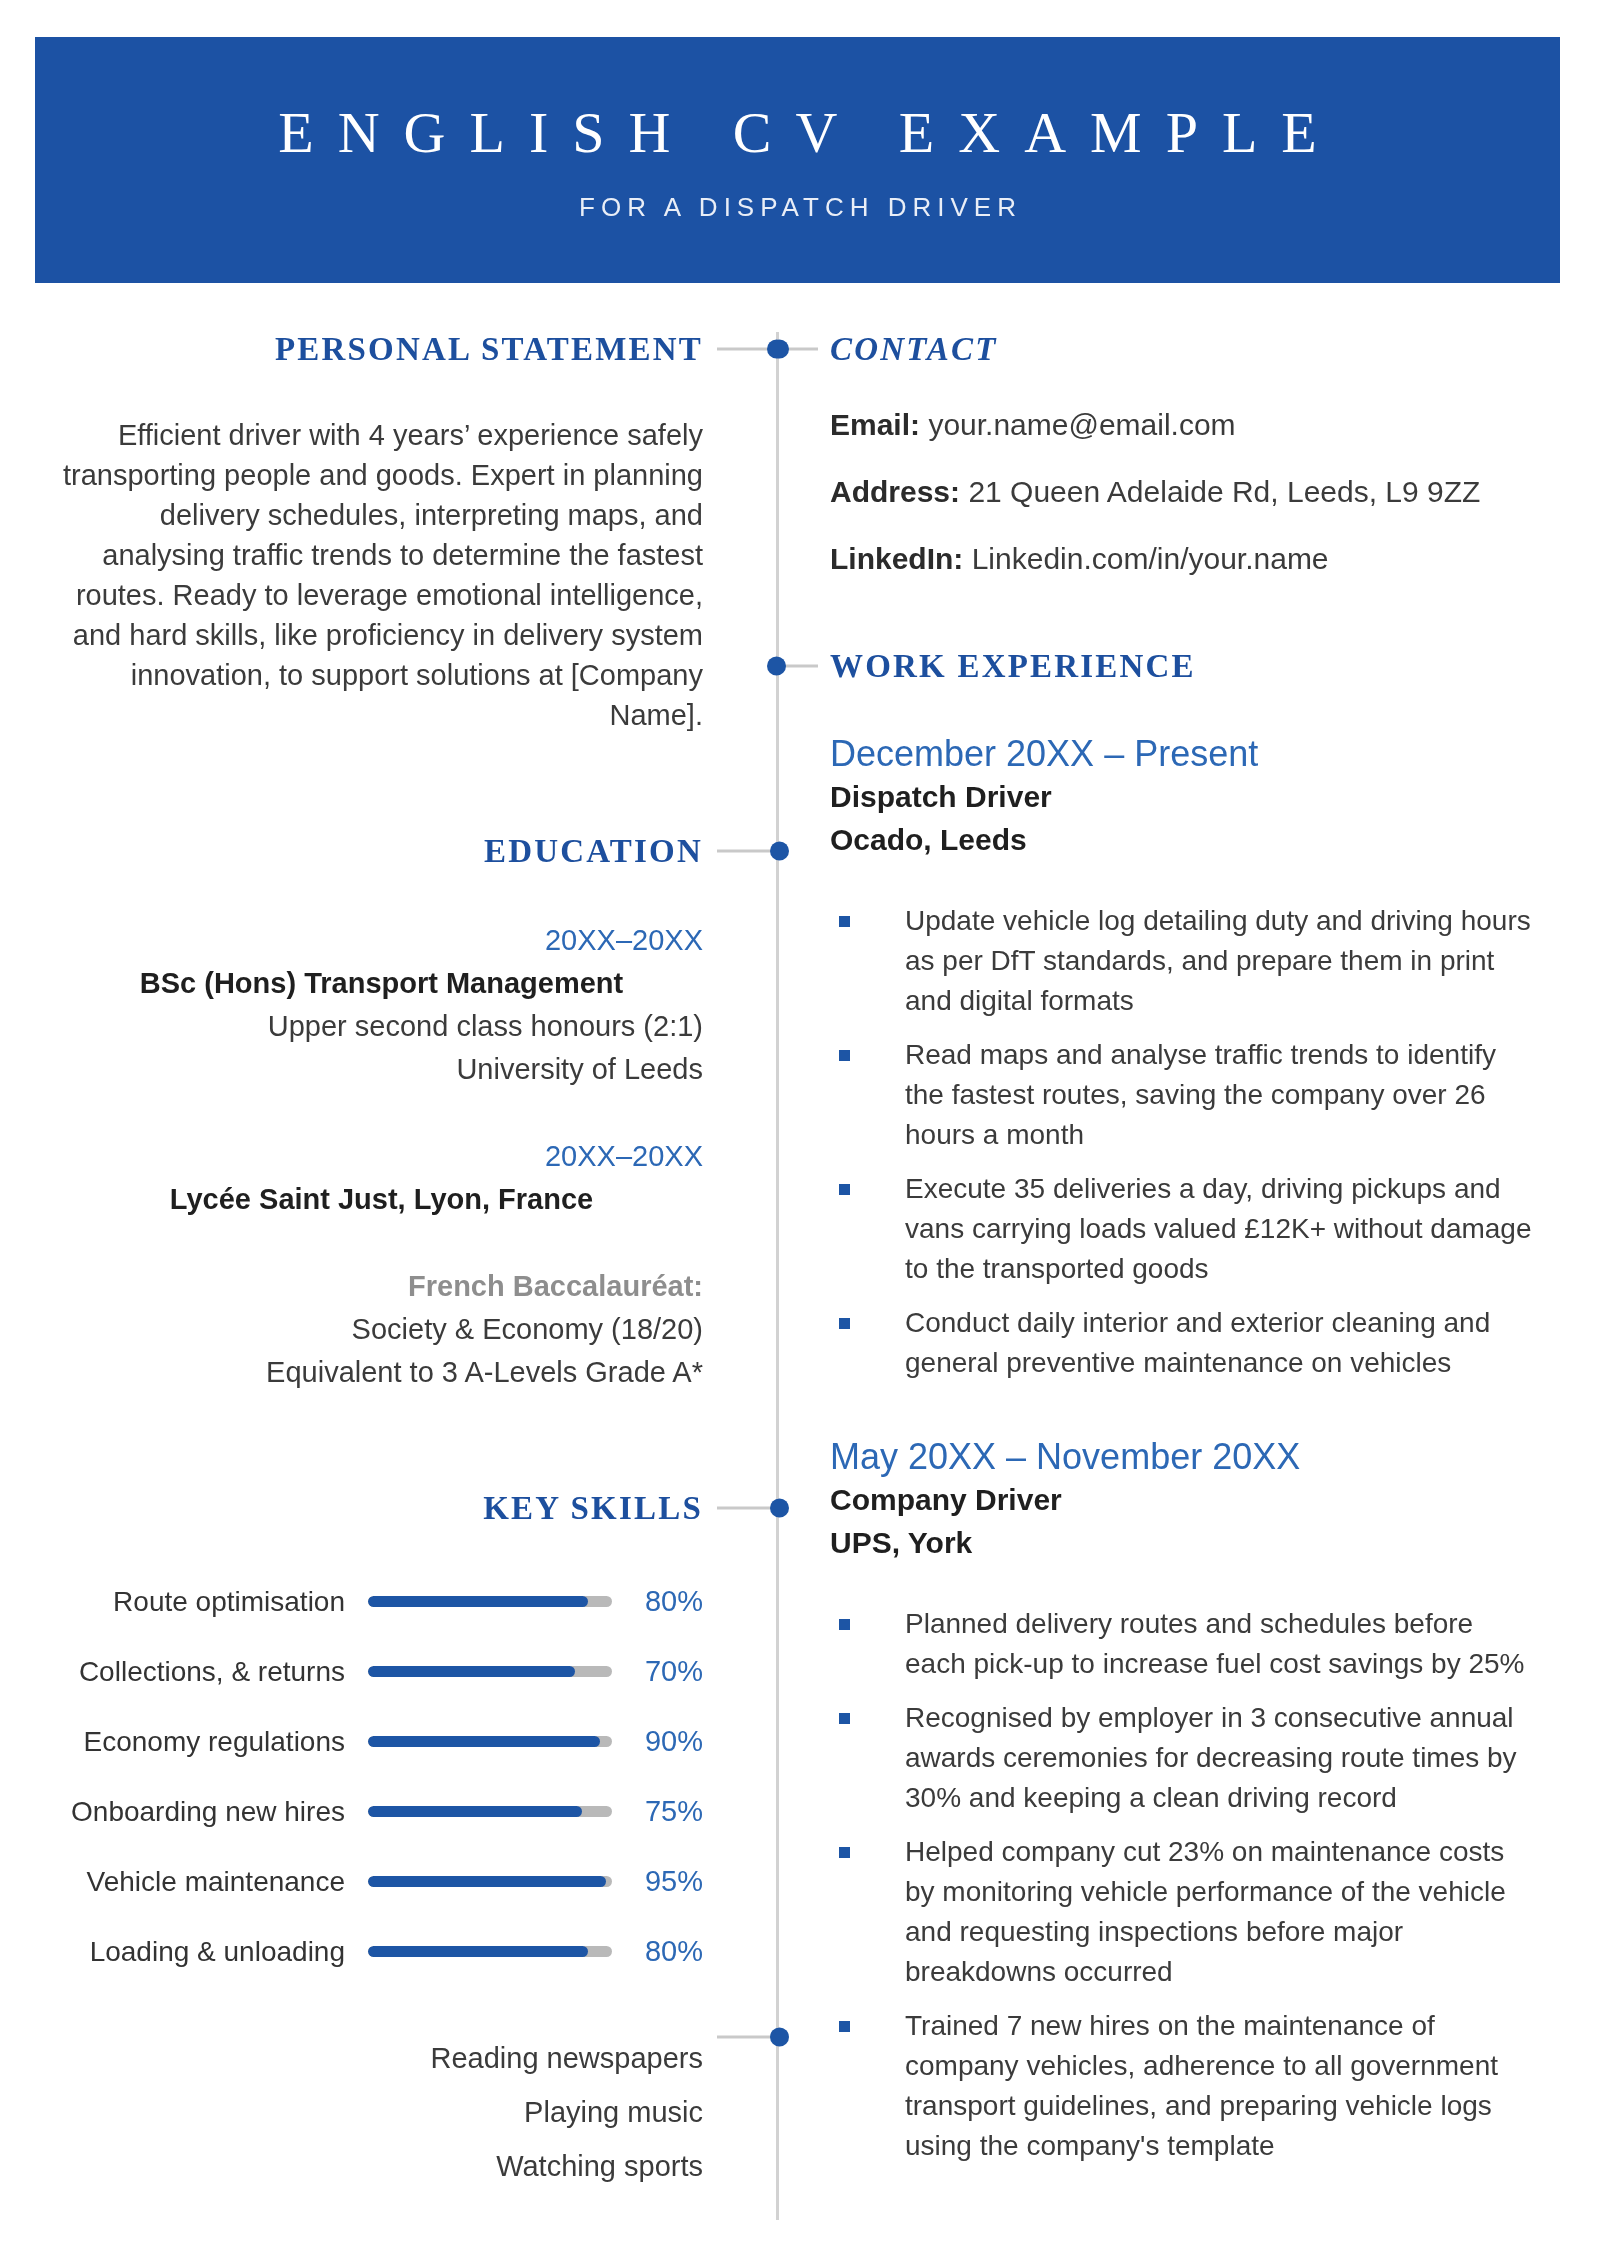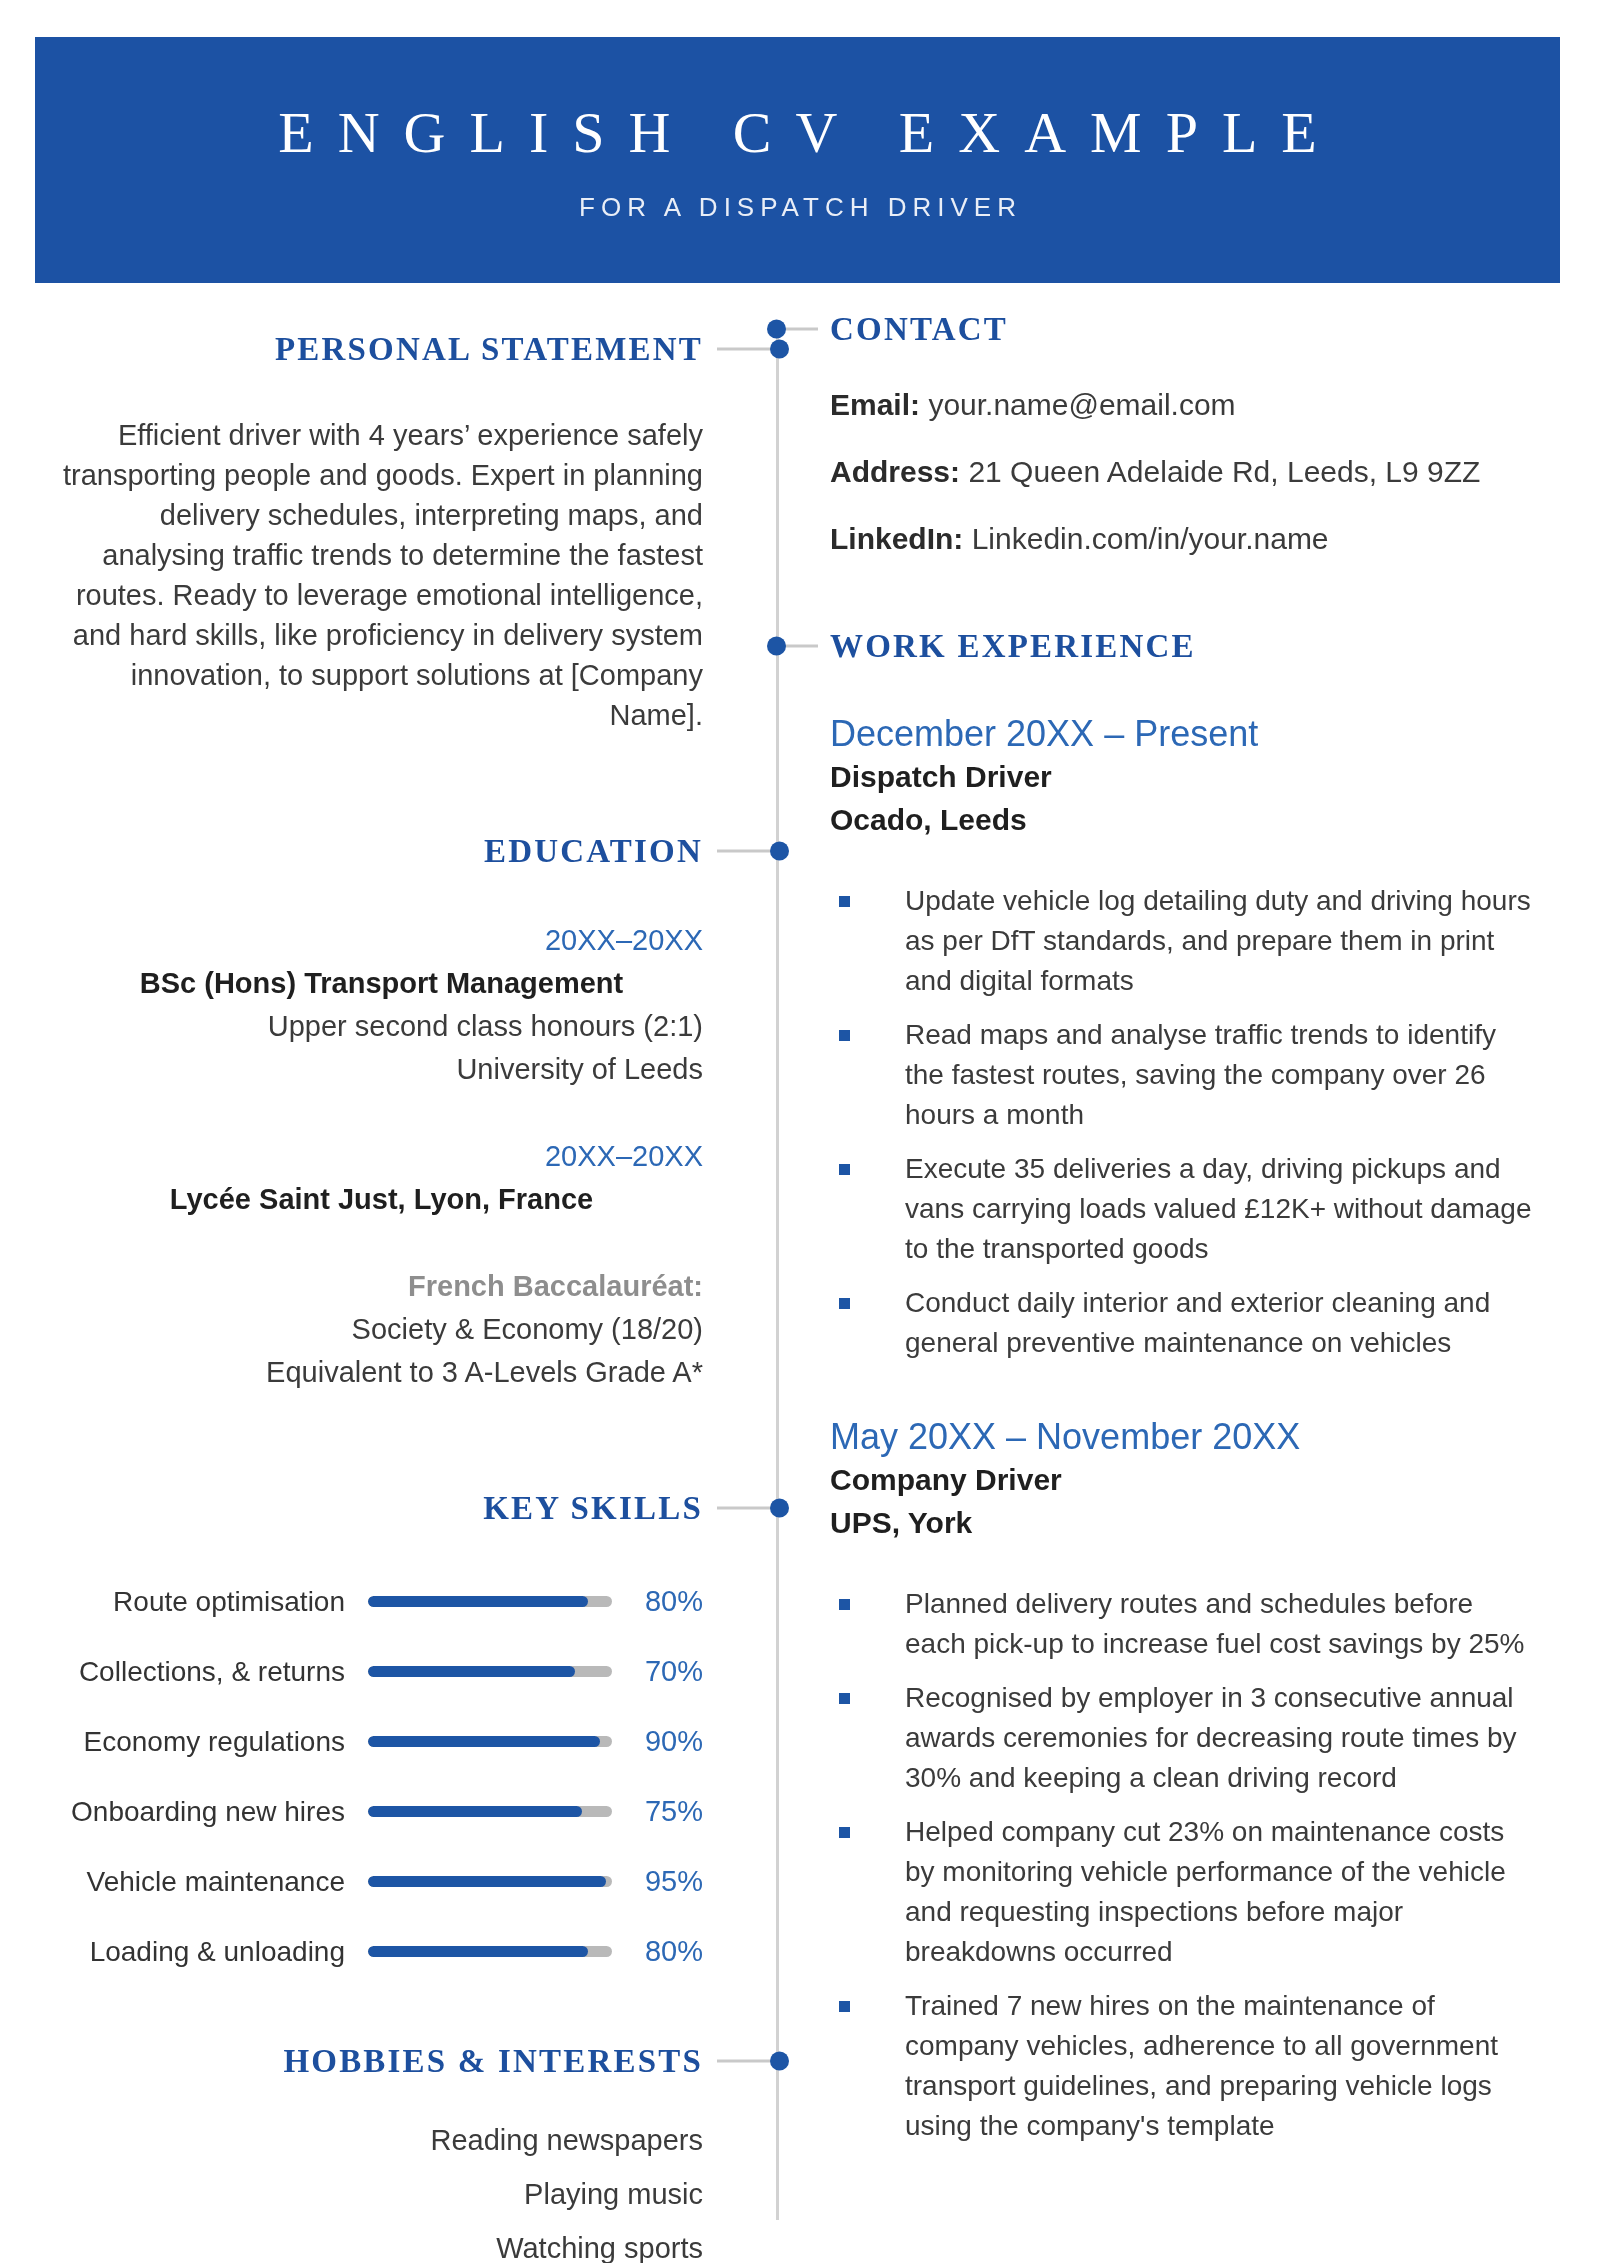--- a/index.html
+++ b/index.html
@@ -51,21 +51,21 @@
   .skill-bar { flex:0 0 244px; margin-left:23px; height:11px; background:#b9b9b9; border-radius:6px;
                position:relative; overflow:hidden; }
   .skill-fill { position:absolute; left:0; top:0; bottom:0; background:#1d55a5; border-radius:6px; }
   .skill-pct { flex:0 0 91px; font-size:29px; color:#2c68b5; text-align:right; }
 
   .hobbies-heading { margin-top:64px; }
   .hobbies-list { margin-top:34px; list-style:none; }
   .hobbies-list li { font-size:29px; line-height:43px; margin-bottom:11px; color:#3b3b3b; }
 
   
-  .contact-heading { margin-top:18px; }
+  .contact-heading { margin-top:38px;font-style:italic; }
   .contact-list { margin-top:30px; }
   .contact-row { font-size:30px; line-height:43px; margin-bottom:24px; }
   .contact-label { font-weight:700; color:#2b2b2b; }
   .contact-value { color:#3b3b3b; }
 
   .we-heading { margin-top:62px; }
   .job { margin-top:42px; }
   .job-dates { font-size:36px; color:#2c68b5; line-height:43px; }
   .job-title, .job-employer { font-size:30px; font-weight:700; color:#1f1f1f; line-height:43px; }
   .job-bullets { margin-top:40px; list-style:none; }
@@ -175,21 +175,20 @@
               <span class="skill-bar">
                   <span class="skill-fill" style="width: 90%;"></span>
                 </span>
               <span class="skill-pct">80%</span>
             </div>
           </div>
         </section>
 
         <section>
           <h2 class="sec hobbies-heading">
-            <span>HOBBIES &amp; INTERESTS</span>
             <span class="connector"></span>
             <span class="dot"></span>
           </h2>
           <ul class="hobbies-list">
             <li>Reading newspapers</li>
             <li>Playing music</li>
             <li>Watching sports</li>
 
           </ul>
         </section>

